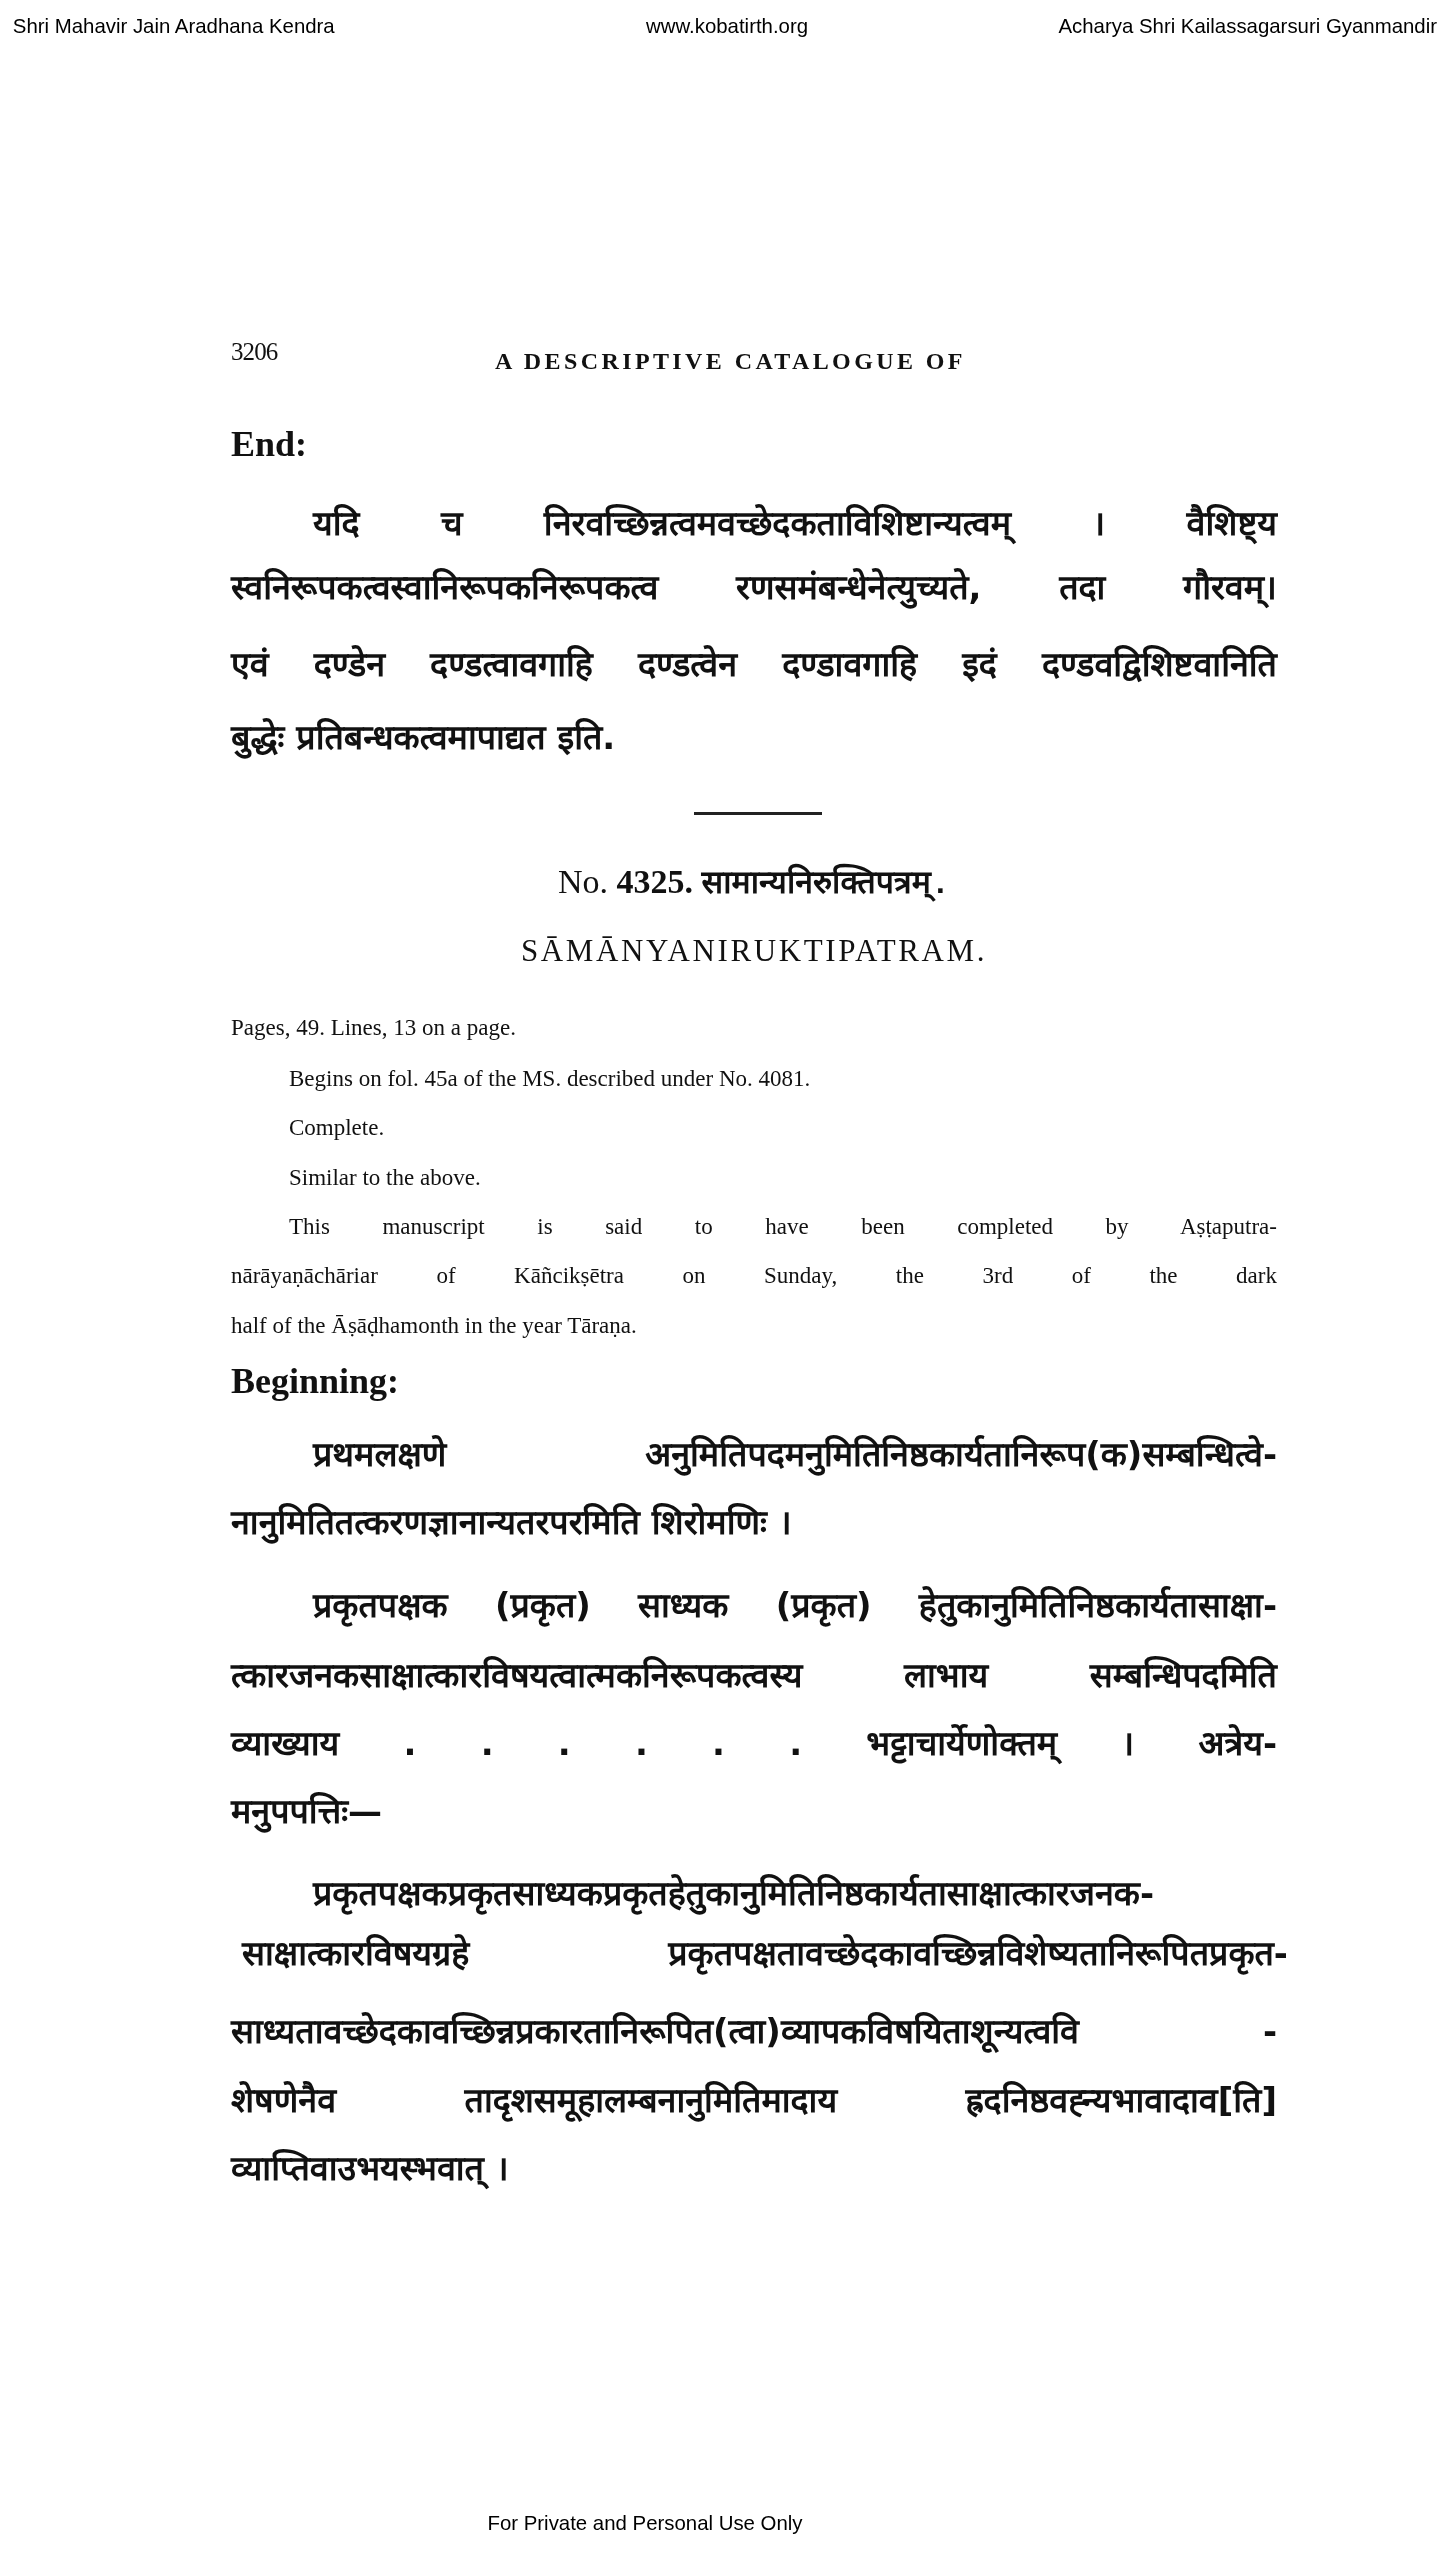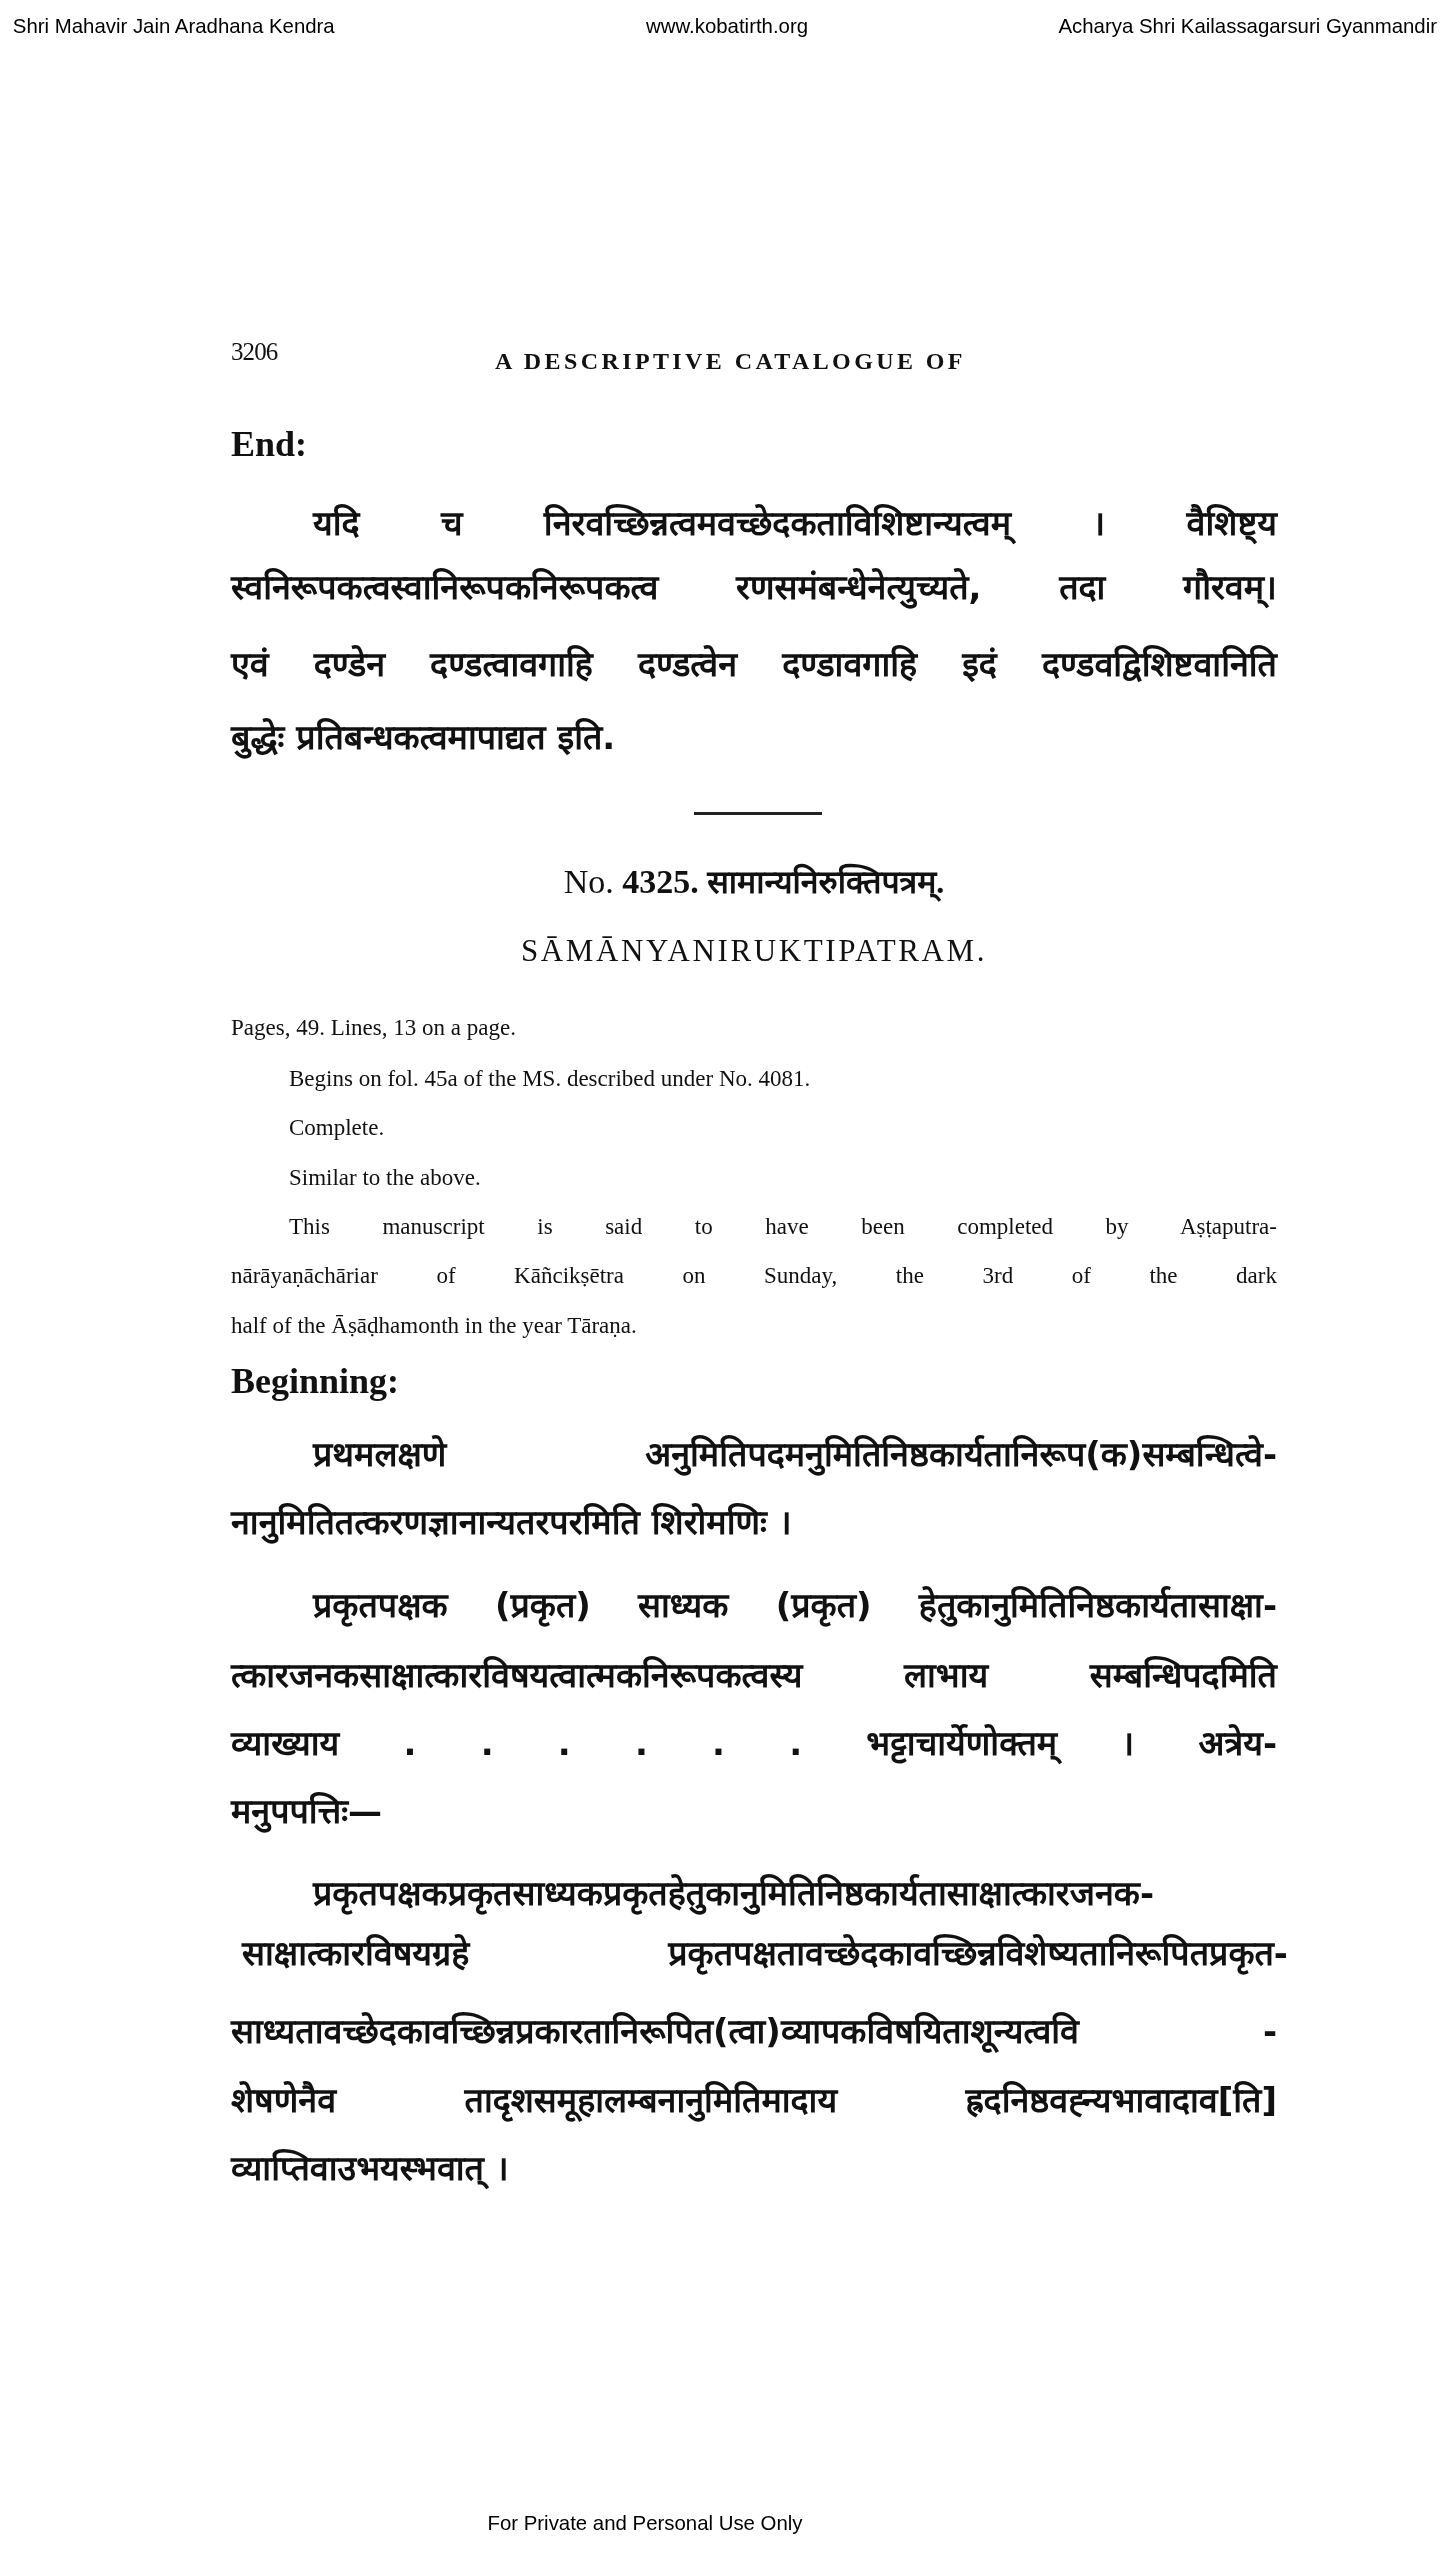--- a/index.html
+++ b/index.html
@@ -93,21 +93,21 @@
       position: absolute;
       top: 859px;
       left: 0;
       width: 1046px;
       text-align: center;
       font-family: "Liberation Serif", serif;
       font-size: 34px;
     }
     .entry-title .num { font-weight: bold; }
     .entry-title .skt-inline {
-      font-family: Liberation Serif, serif;
+      font-family: Liberation Mono, monospace;
       font-weight: bold;
       font-size: 32px;
     }
     .entry-roman {
       position: absolute;
       top: 933px;
       left: 0;
       width: 1046px;
       text-align: center;
       font-family: "Liberation Serif", serif;

